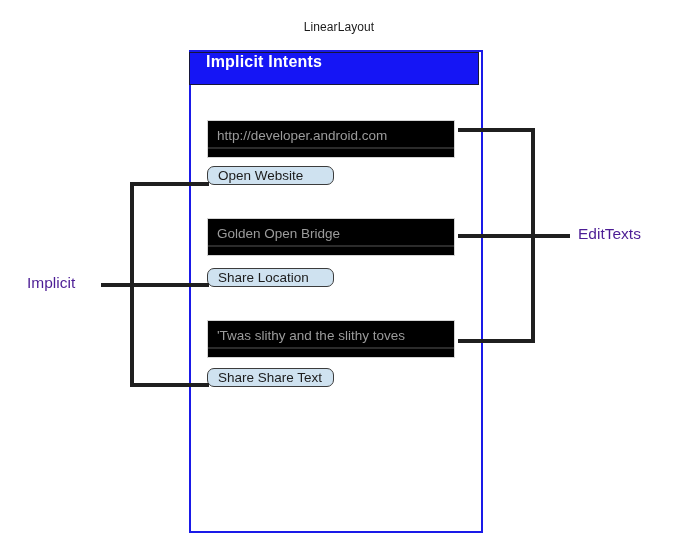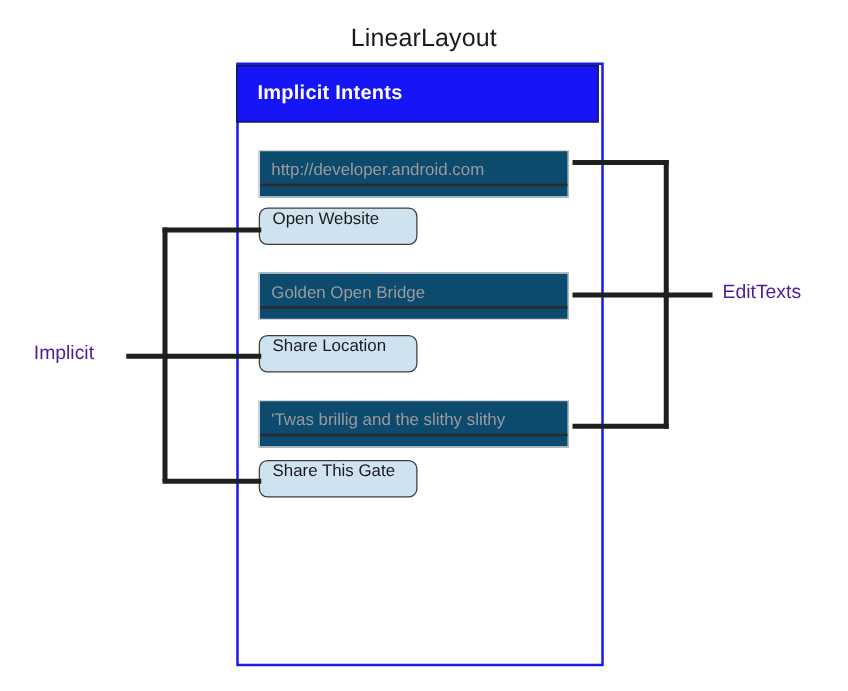--- a/index.html
+++ b/index.html
@@ -20,21 +20,21 @@
     overflow: hidden;
   }
 
   
   .layout-caption {
     position: absolute;
     left: 0;
     top: 20px;
     width: 678px;
     text-align: center;
-    font-size: 20px;
+    font-size: 12px;
     color: #1b1b1b;
     letter-spacing: 0.1px;
   }
 
   
   .device-frame {
     position: absolute;
     left: 189px;
     top: 50px;
     width: 294px;
@@ -43,42 +43,42 @@
     background: #ffffff;
     box-sizing: border-box;
   }
 
   
   .app-bar {
     position: absolute;
     left: 189px;
     top: 52px;
     width: 290px;
-    height: 46px;
+    height: 33px;
     background: #1515f5;
     border: 1px solid #16163a;
     box-sizing: border-box;
     display: flex;
-    align-items: center;
+    align-items: flex-start;
   }
   .app-bar-title {
     color: #ffffff;
     font-size: 16px;
     font-weight: bold;
     margin-left: 16px;
     letter-spacing: 0.2px;
   }
 
   
   .edit-text {
     position: absolute;
     left: 207px;
     width: 248px;
     height: 38px;
-    background: #0c4a6e;
+    background: #000000;
     border: 1px solid #d4d4d4;
     box-sizing: border-box;
   }
   .edit-text-hint {
     position: absolute;
     left: 9px;
     top: 7px;
     font-size: 13.5px;
     color: #9b9b9b;
     white-space: nowrap;
@@ -93,26 +93,27 @@
   }
   #edittext-url      { top: 120px; }
   #edittext-location { top: 218px; }
   #edittext-share    { top: 320px; }
 
   
   .app-button {
     position: absolute;
     left: 207px;
     width: 127px;
-    height: 30px;
+    height: 19px;
     background: #cfe2f0;
     border: 1.5px solid #3c3c3c;
     border-radius: 7px;
     box-sizing: border-box;
     display: flex;
+    align-items: center;
     font-size: 13.5px;
     color: #1b1b1b;
     cursor: pointer;
   }
   .app-button span {
     margin-left: 10px;
     white-space: nowrap;
   }
   #button-website  { top: 166px; }
   #button-location { top: 268px; }
@@ -177,26 +178,26 @@
   <div class="edit-text" id="edittext-location">
     <span class="edit-text-hint">Golden Open Bridge</span>
     <div class="edit-text-underline"></div>
   </div>
 
   <div class="app-button" id="button-location">
     <span>Share Location</span>
   </div>
 
   <div class="edit-text" id="edittext-share">
-    <span class="edit-text-hint">'Twas brillig and the slithy slithy</span>
+    <span class="edit-text-hint">'Twas slithy and the slithy toves</span>
     <div class="edit-text-underline"></div>
   </div>
 
   <div class="app-button" id="button-share">
-    <span>Share This Gate</span>
+    <span>Share Share Text</span>
   </div>
 
   <div class="ann-v" id="buttons-spine"></div>
   <div class="ann-h" id="buttons-branch-1"></div>
   <div class="ann-h" id="buttons-branch-2"></div>
   <div class="ann-h" id="buttons-branch-3"></div>
   <div class="ann-h" id="buttons-leader"></div>
   <div class="ann-label" id="buttons-label">Implicit</div>
 
   <div class="ann-v" id="edittexts-spine"></div>

